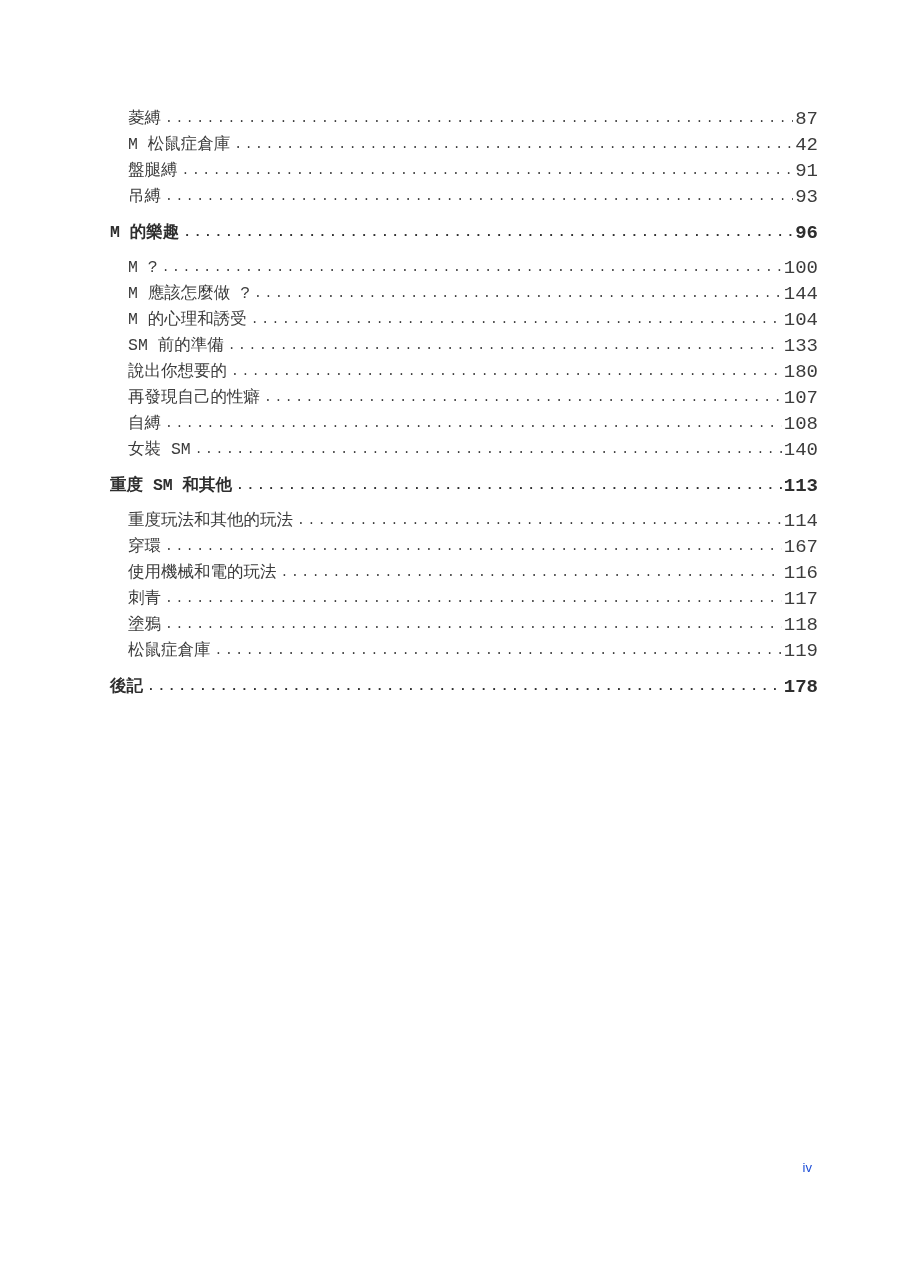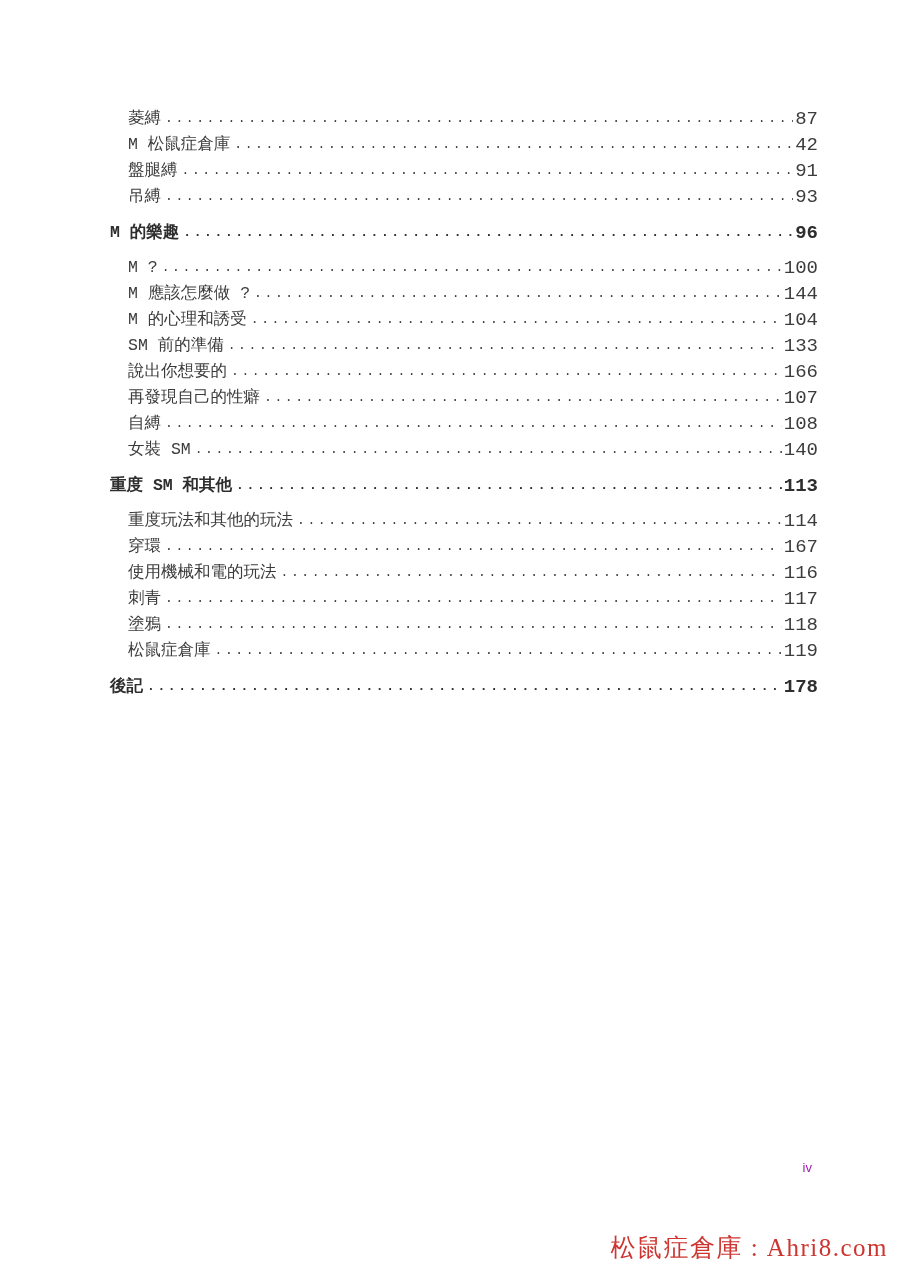--- a/index.html
+++ b/index.html
@@ -59,21 +59,21 @@
     flex: 0 0 auto;
     white-space: nowrap;
     padding-left: 2px;
     font-size: 19px;
   }
   .footer-pagenum {
     position: absolute;
     top: 1160px;
     right: 88px;
     font-size: 13px;
-    color: #a21caf;
+    color: #1d4ed8;
   }
   .watermark {
     position: absolute;
     top: 1231px;
     right: 12px;
     font-size: 25px;
     letter-spacing: 1.5px;
     font-family: "Liberation Serif", "DejaVu Serif", serif;
     color: #cd3531;
     white-space: nowrap;
@@ -126,21 +126,21 @@
       <span class="toc-page">104</span>
     </div>
       <div class="toc-entry level-2">
       <span class="toc-label">SM 前的準備</span>
       <span class="toc-dots">............................................................................................................................................................................................................................................................................................................</span>
       <span class="toc-page">133</span>
     </div>
       <div class="toc-entry level-2">
       <span class="toc-label">說出你想要的</span>
       <span class="toc-dots">............................................................................................................................................................................................................................................................................................................</span>
-      <span class="toc-page">166</span>
+      <span class="toc-page">180</span>
     </div>
       <div class="toc-entry level-2">
       <span class="toc-label">再發現自己的性癖</span>
       <span class="toc-dots">............................................................................................................................................................................................................................................................................................................</span>
       <span class="toc-page">107</span>
     </div>
       <div class="toc-entry level-2">
       <span class="toc-label">自縛</span>
       <span class="toc-dots">............................................................................................................................................................................................................................................................................................................</span>
       <span class="toc-page">108</span>
@@ -187,15 +187,14 @@
     </div>
       <div class="toc-entry level-1">
       <span class="toc-label">後記</span>
       <span class="toc-dots">............................................................................................................................................................................................................................................................................................................</span>
       <span class="toc-page">178</span>
     </div>
     </nav>
 
   <div class="footer-pagenum">iv</div>
 
-  <div class="watermark" style="color: rgb(205, 53, 49);">松鼠症倉庫 : Ahri8.com</div>
 
 </div>
 
 </body></html>

